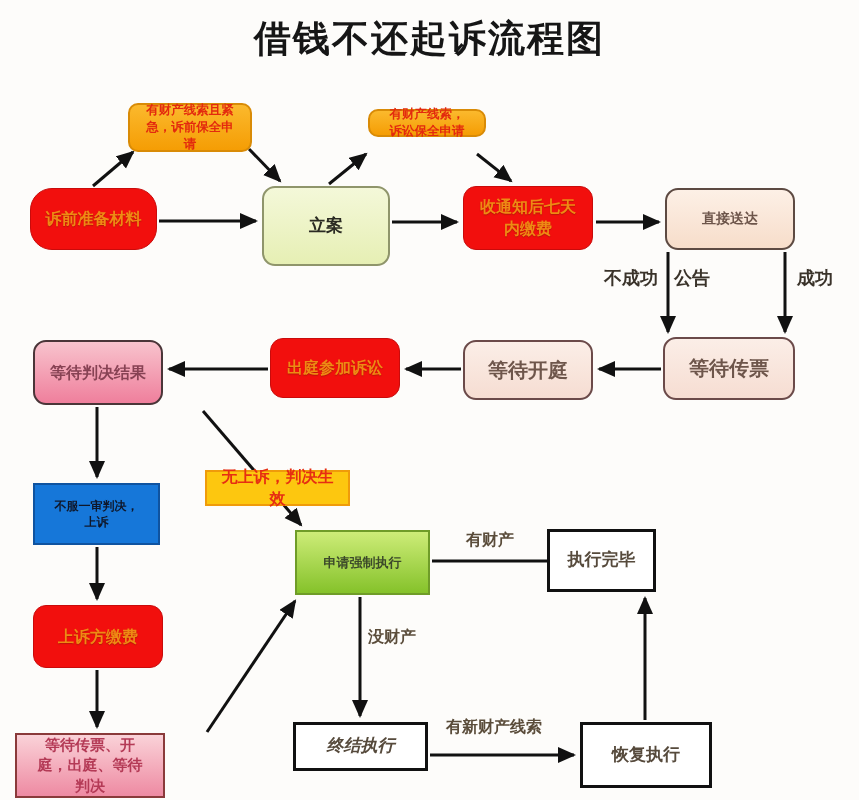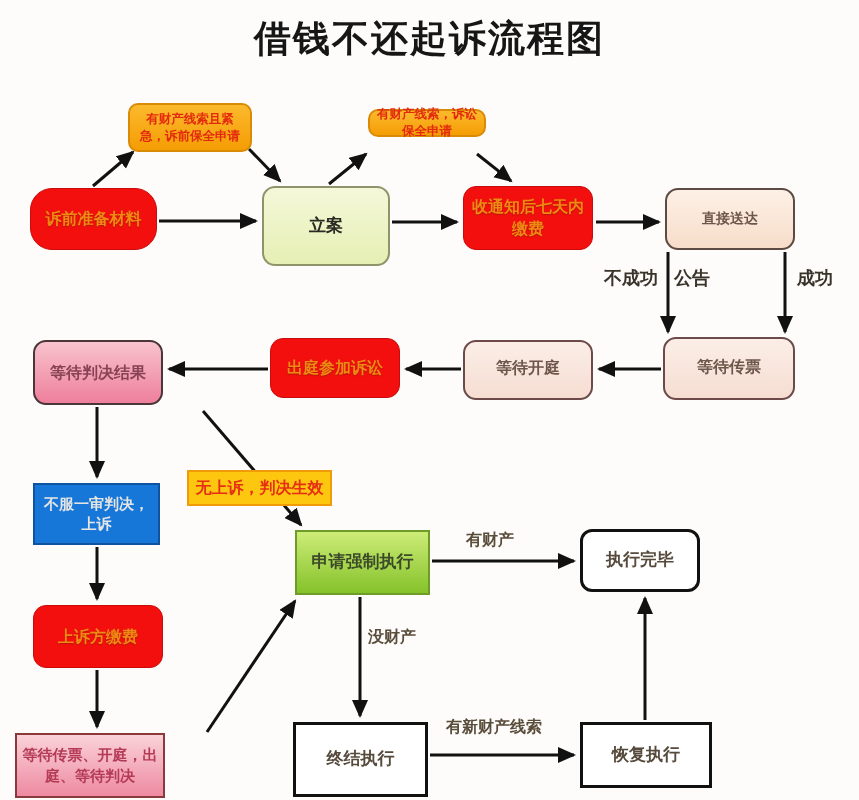--- a/index.html
+++ b/index.html
@@ -10,39 +10,39 @@
   }
   #canvas{position:absolute;left:0;top:0;width:859px;height:800px;}
   #title{
     position:absolute;left:0;top:14px;width:859px;text-align:center;
     font-size:37px;font-weight:bold;color:#161616;letter-spacing:2px;
   }
   #edges{position:absolute;left:0;top:0;width:859px;height:800px;z-index:1;}
   .node{
     position:absolute;z-index:2;box-sizing:border-box;
     display:flex;align-items:center;justify-content:center;text-align:center;
-    font-weight:bold;line-height:1.35;padding:4px 4px;
+    font-weight:bold;line-height:1.35;padding:4px 14px;
   }
   .rounded{border-radius:13px;}
   .red{background:#f20f0d;border:1px solid #c90b0b;color:#ee8a14;font-size:16px;
        text-shadow:0 1px 1px rgba(120,30,0,0.45);}
   .orange{background:linear-gradient(#fbb92d,#f59d04);border:2px solid #d98b06;
        color:#e32a0e;font-size:12.5px;border-radius:10px;}
   .lime{background:linear-gradient(#f4f8d9,#e6efb4);border:2px solid #8f956b;
        color:#2a2a22;font-size:17px;}
   .peach{background:linear-gradient(#fdf0e6,#f7ddca);border:2px solid #5d4a42;
        color:#6e564b;font-size:14px;}
   .pinkpale{background:linear-gradient(#fbeee7,#f6ddd2);border:2px solid #6b4a49;
-       color:#6e564b;font-size:16px;font-family:Liberation Mono, monospace;}
+       color:#6e564b;font-size:20px;}
   .rose{background:linear-gradient(#f8c3cd,#ef7f9c);border:2px solid #4a3538;
        color:#874254;font-size:16px;}
-  .blue{background:#1677d9;border:2px solid #0f53a0;color:#e5e5e5;font-size:15px;}
+  .blue{background:#1677d9;border:2px solid #0f53a0;color:#0f172a;font-size:12px;}
   .yellow{background:#fdc70f;border:2px solid #ef9b0a;color:#e62e12;font-size:16px;}
   .green{background:linear-gradient(#cdec78,#85c22a);border:2px solid #6f9c28;
-       color:#3c4a2a;font-size:17px;}
+       color:#3c4a2a;font-size:13px;}
   .white{background:#ffffff;border:3px solid #111111;color:#564a3c;font-size:17px;}
   .rosebtm{background:linear-gradient(#fad2d8,#ee8aa2);border:2px solid #8a3a3a;
        color:#b43a56;font-size:15px;}
   .edge-label{
     position:absolute;z-index:3;font-weight:bold;color:#3a332a;font-size:18px;
   }
   .edge-label.small{font-size:16px;color:#5a4c3a;}
 </style>
 </head>
 <body>
@@ -97,31 +97,31 @@
   <div class="node rounded pinkpale" style="left:663px;top:337px;width:132px;height:63px;">等待传票</div>
 
   <div class="node rounded pinkpale" style="left:463px;top:340px;width:130px;height:60px;">等待开庭</div>
 
   <div class="node rounded red" style="left:270px;top:338px;width:130px;height:60px;">出庭参加诉讼</div>
 
   <div class="node rounded rose" style="left:33px;top:340px;width:130px;height:65px;">等待判决结果</div>
 
   <div class="node blue" style="left:33px;top:483px;width:127px;height:62px;">不服一审判决，上诉</div>
 
-  <div class="node yellow" style="left:187px;top:470px;width:145px;height:36px;">无上诉，判决生效</div>
+  <div class="node yellow" style="left:205px;top:470px;width:145px;height:36px;">无上诉，判决生效</div>
 
   <div class="node green" style="left:295px;top:530px;width:135px;height:65px;">申请强制执行</div>
 
-  <div class="node white" style="left:580px;top:529px;width:120px;height:63px;border-radius:12px;">执行完毕</div>
+  <div class="node white" style="left:547px;top:529px;width:109px;height:63px;">执行完毕</div>
 
   <div class="node rounded red" style="left:33px;top:605px;width:130px;height:63px;">上诉方缴费</div>
 
   <div class="node rosebtm" style="left:15px;top:733px;width:150px;height:65px;">等待传票、开庭，出庭、等待判决</div>
 
-  <div class="node white" style="left:293px;top:722px;width:135px;height:75px;">终结执行</div>
+  <div class="node white" style="left:293px;top:722px;width:135px;height:49px;font-style:italic;">终结执行</div>
 
   <div class="node white" style="left:580px;top:722px;width:132px;height:66px;">恢复执行</div>
 
   <span class="edge-label" style="left:604px;top:266px;">不成功</span>
   <span class="edge-label" style="left:674px;top:266px;">公告</span>
   <span class="edge-label" style="left:797px;top:266px;">成功</span>
   <span class="edge-label small" style="left:466px;top:530px;">有财产</span>
   <span class="edge-label small" style="left:368px;top:627px;">没财产</span>
   <span class="edge-label small" style="left:446px;top:717px;">有新财产线索</span>
 

